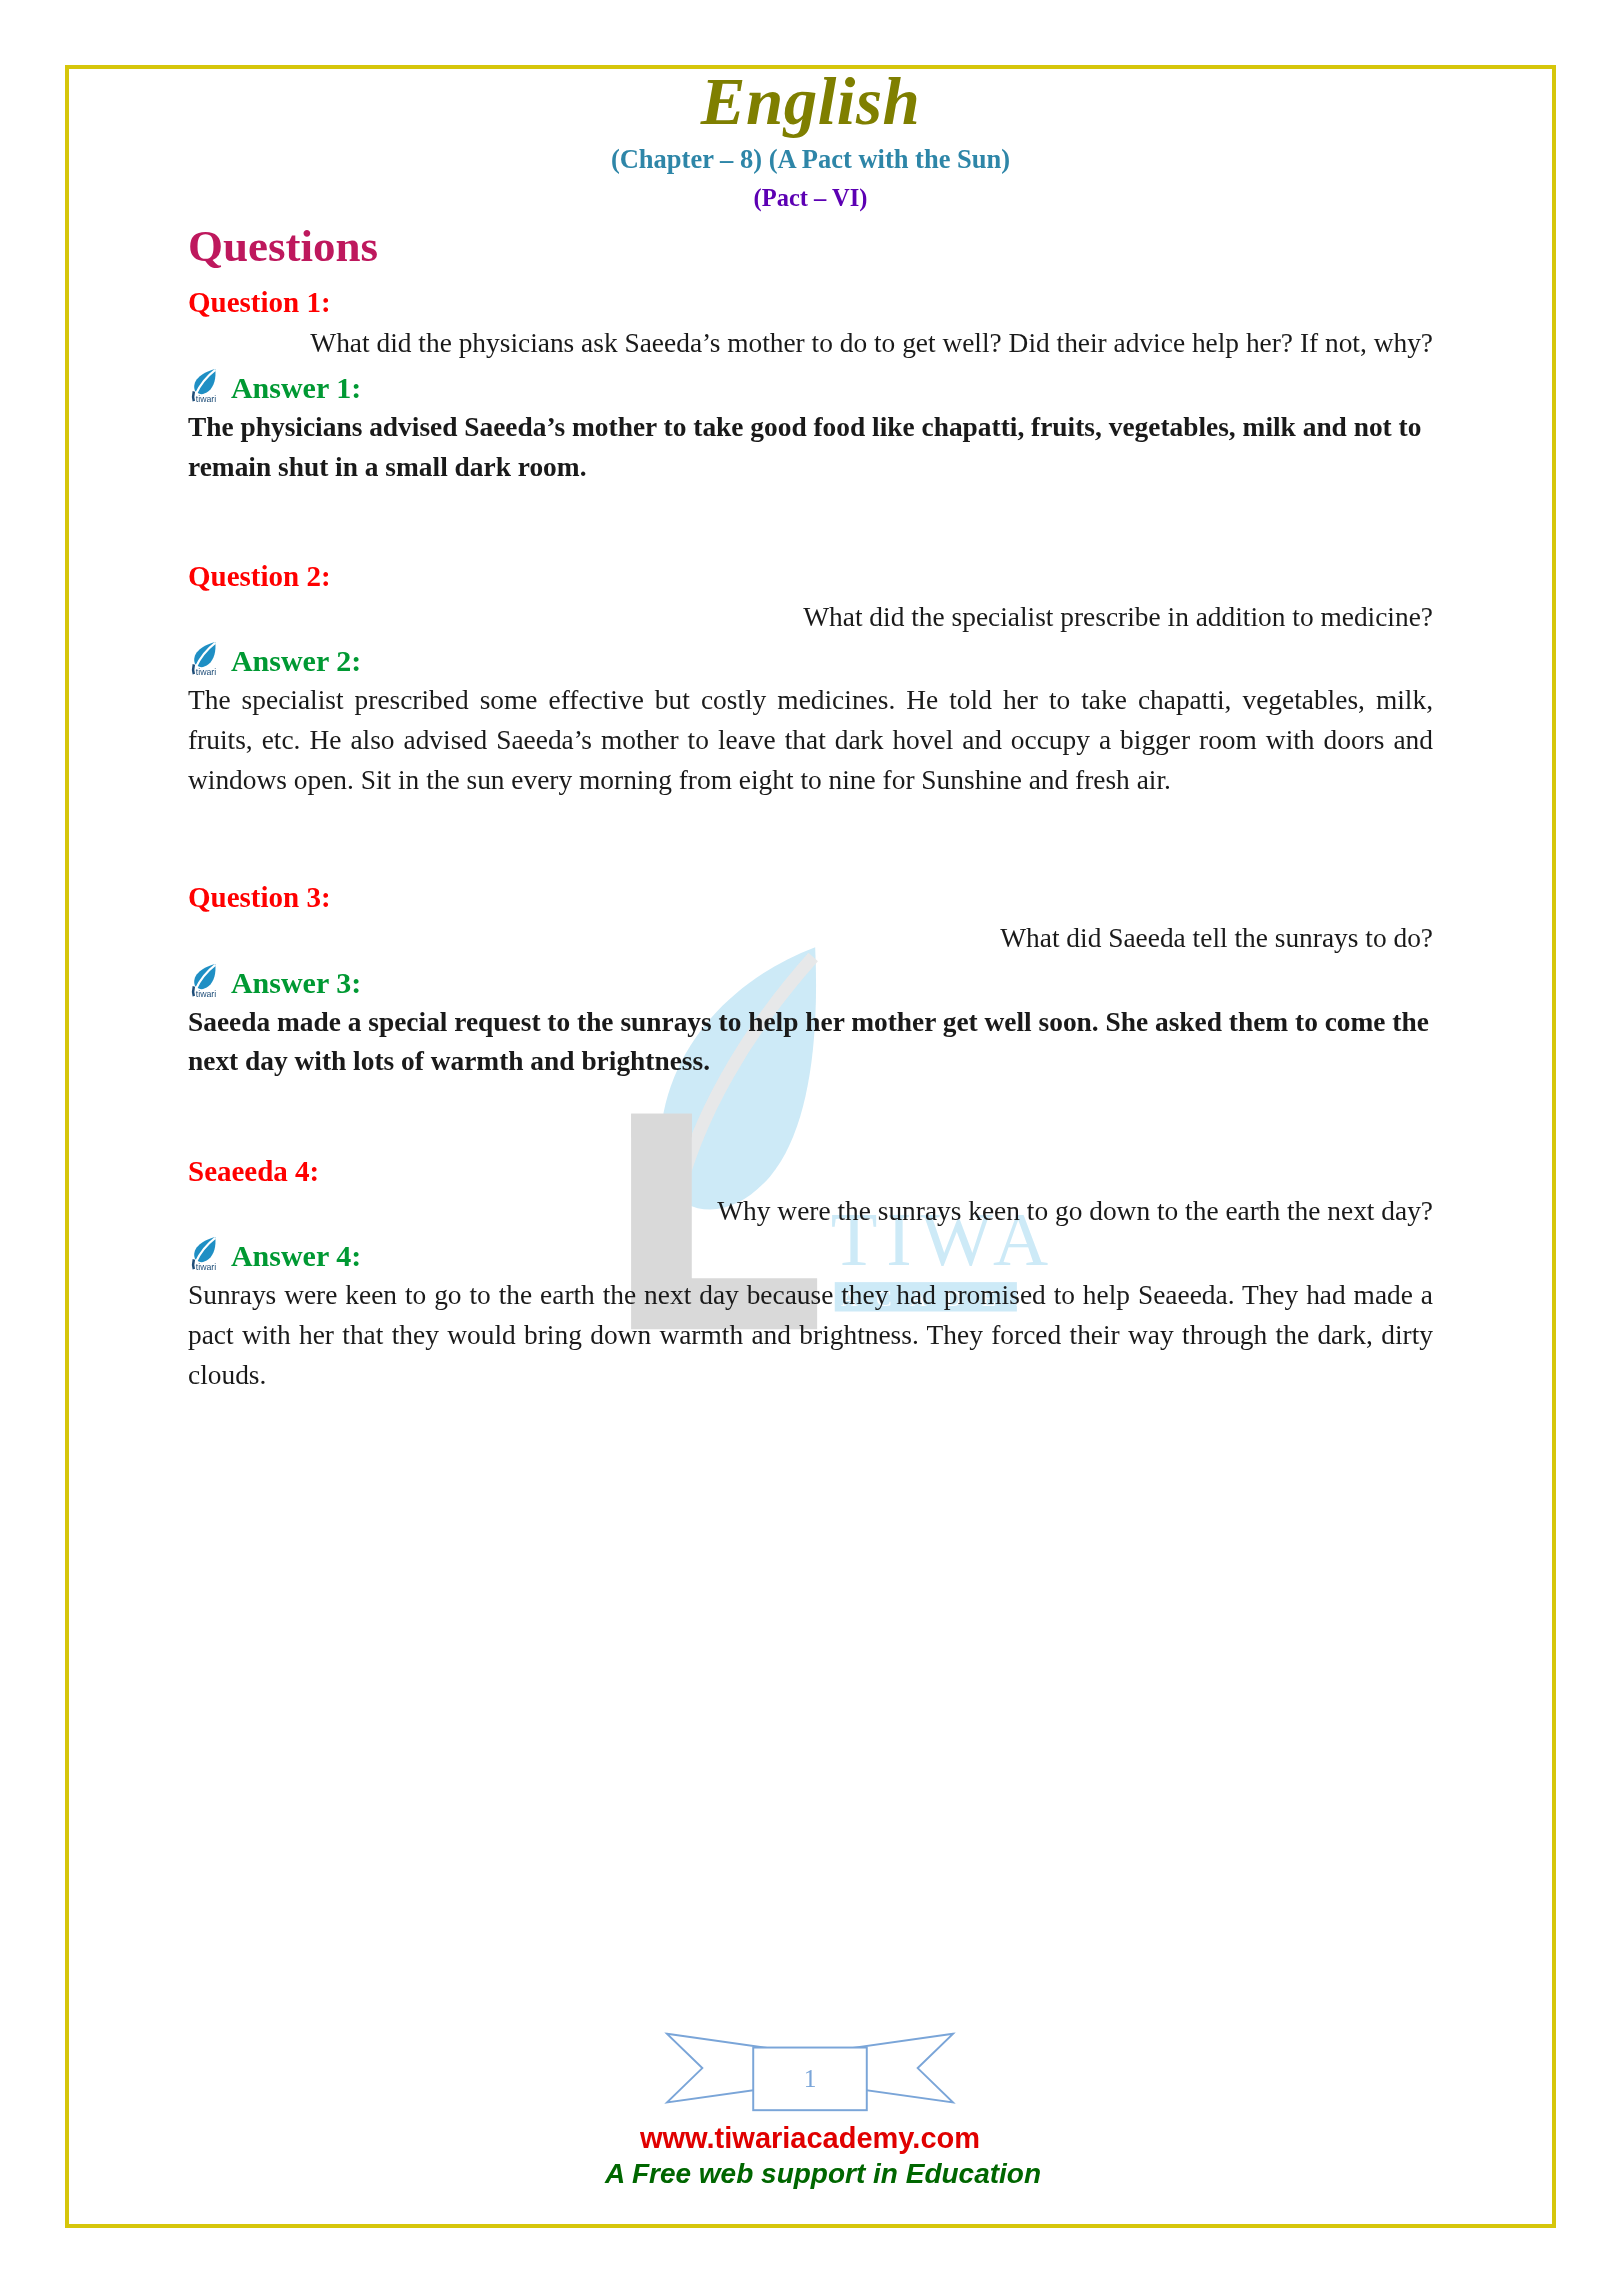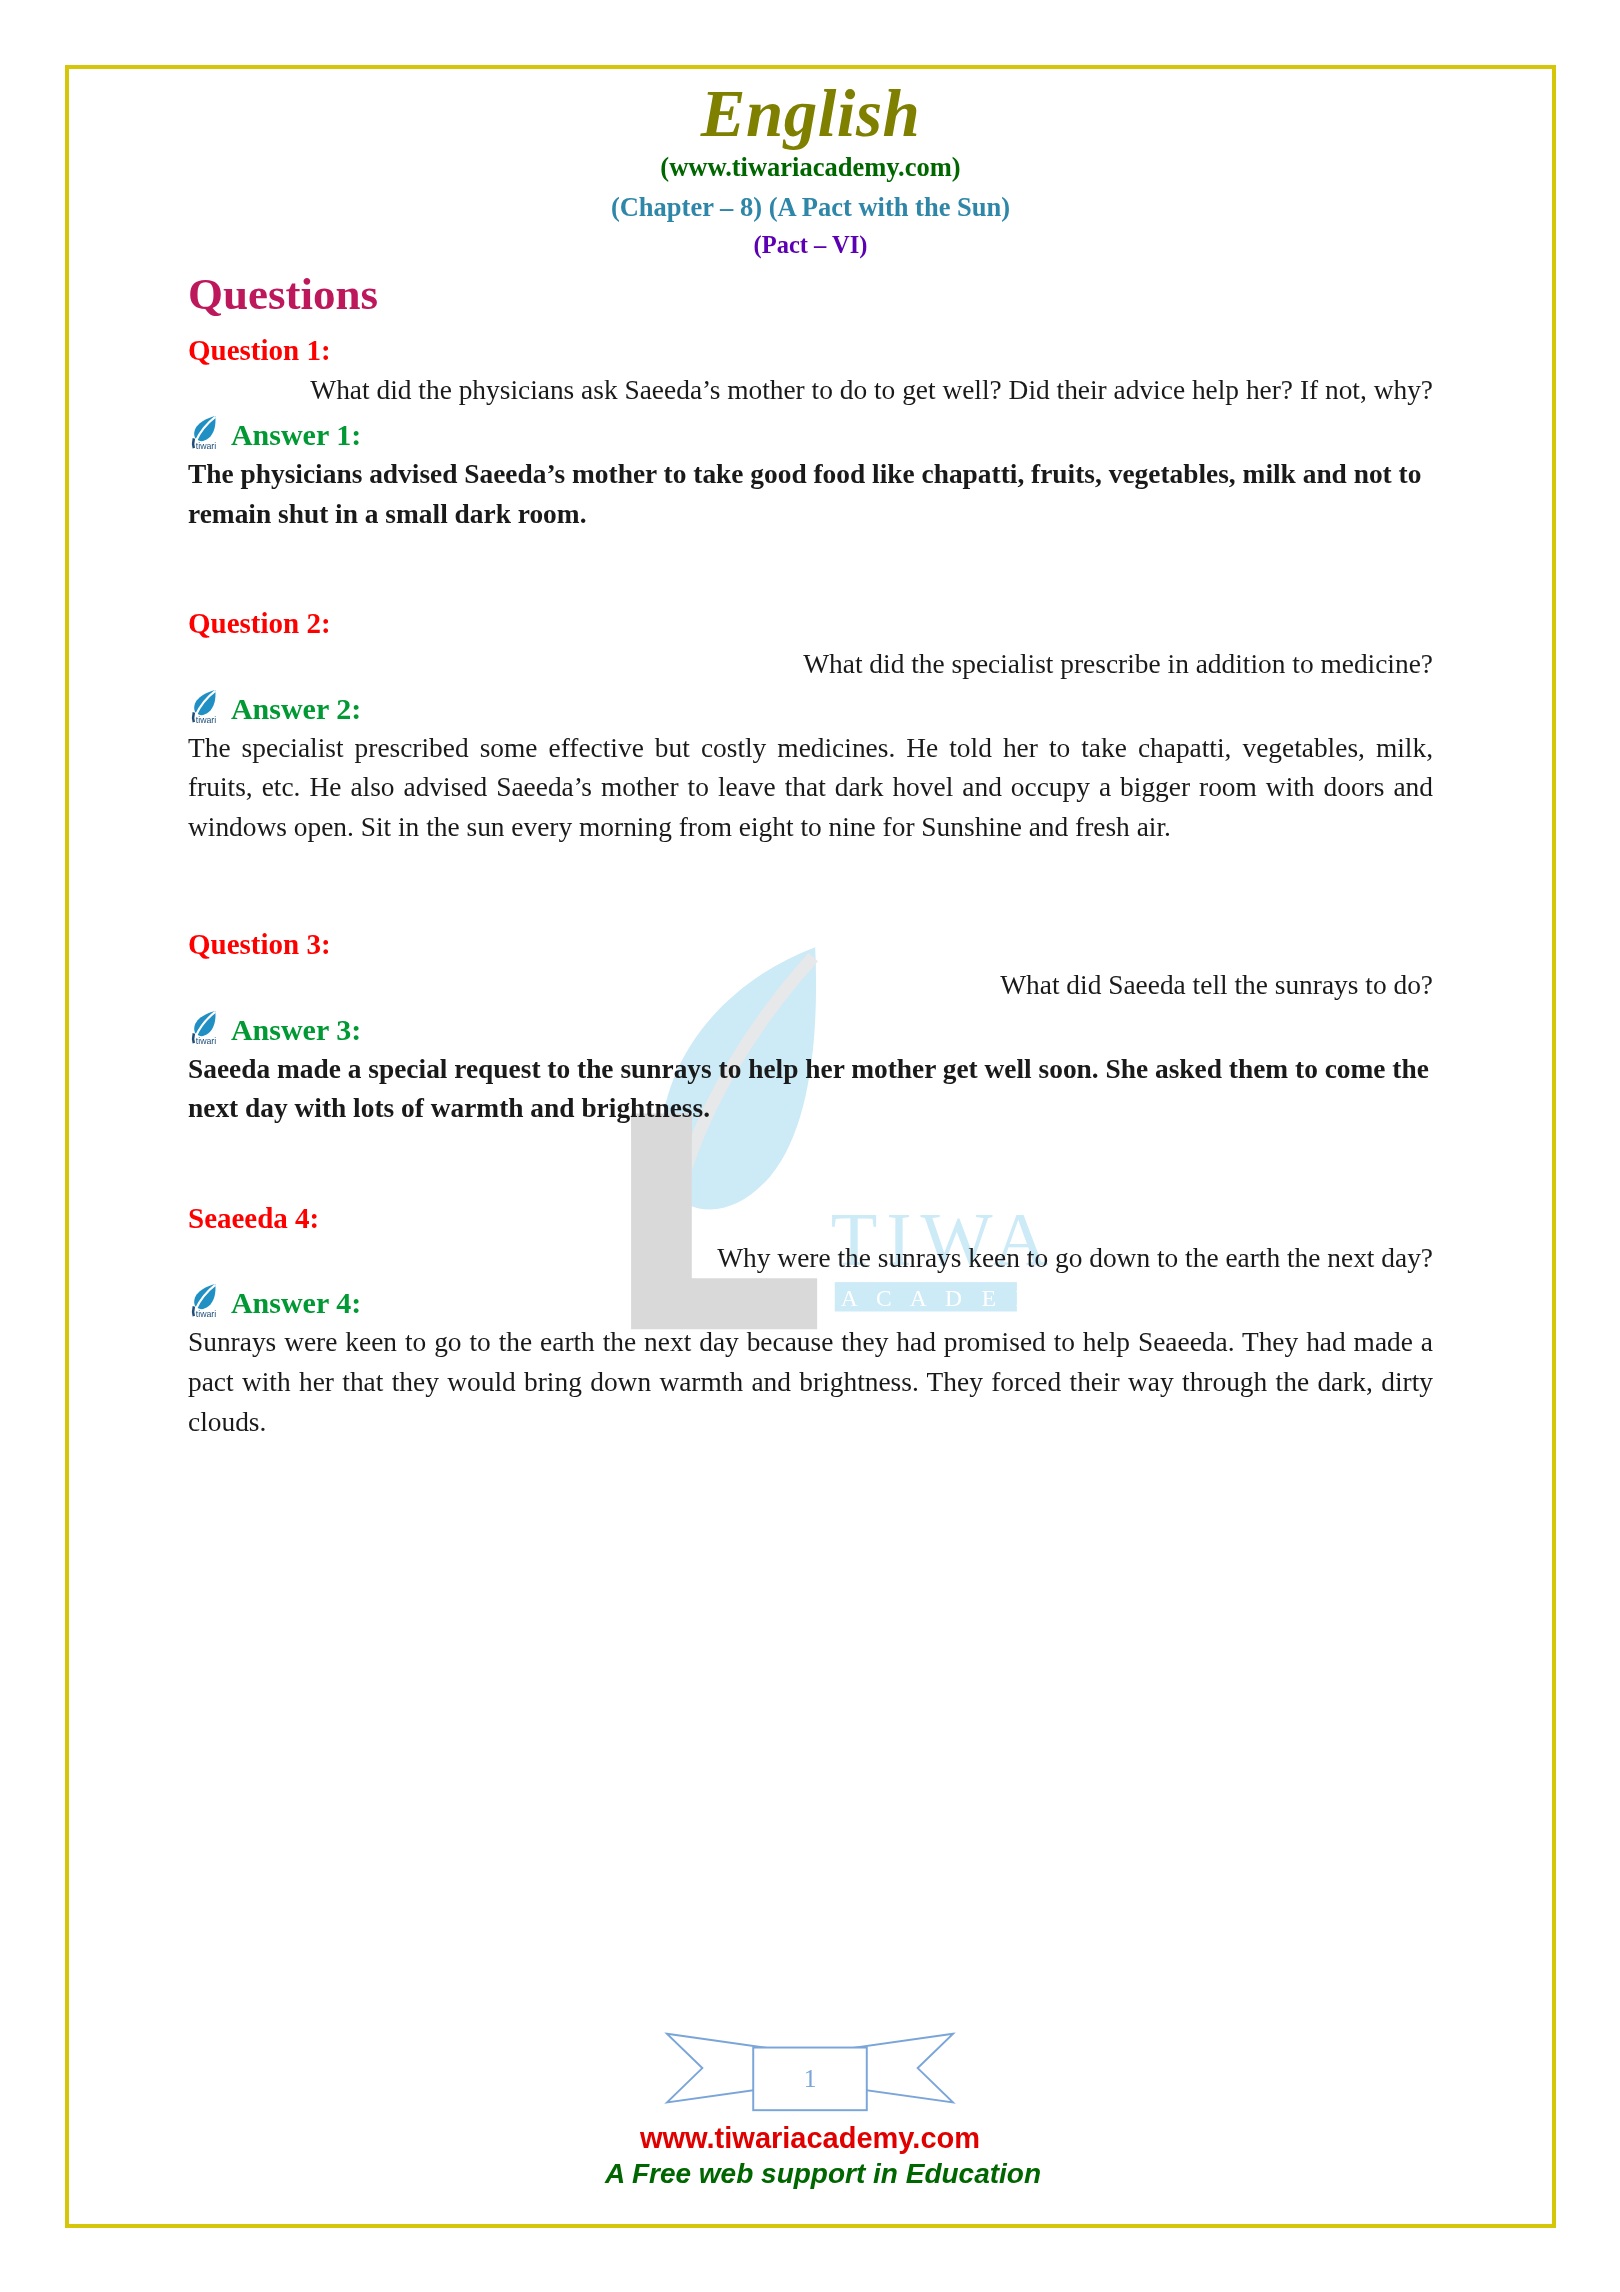--- a/index.html
+++ b/index.html
@@ -44,21 +44,21 @@
     height: 412px;
     pointer-events: none;
     z-index: 0;
   }
   .watermark svg { display: block; }
 
   
   .content {
     position: absolute;
     left: 188px;
-    top: 78px;
+    top: 66px;
     width: 1245px;
     z-index: 2;
   }
 
   
   .doc-title {
     text-align: center;
     color: #7f7f00;
     font-style: italic;
     font-weight: bold;
@@ -201,21 +201,20 @@
       <text x="248" y="330" font-family="Liberation Serif, serif" font-size="78" letter-spacing="9" fill="#cdeaf7">TIWARI</text>
 
       <rect x="252" y="348" width="186" height="30" fill="#cdeaf7"></rect>
       <text x="258" y="372" font-family="Liberation Serif, serif" font-size="24" letter-spacing="7" fill="#ffffff">A C A D E M Y</text>
     </svg>
   </div>
 
   <div class="content">
 
     <div class="doc-title">English</div>
-    <div class="site-line">(www.tiwariacademy.com)</div>
     <div class="chapter-line">(Chapter – 8) (A Pact with the Sun)</div>
     <div class="class-line">(Pact – VI)</div>
     <div class="questions-heading">Questions</div>
 
     <div class="qa-block">
       <div class="q-heading">Question 1:</div>
       <div class="q-text">What did the physicians ask Saeeda’s mother to do to get well? Did their advice help her? If not, why?</div>
       <div class="a-heading-row">
         <span class="leaf-icon">
           <svg width="37" height="37" viewBox="0 0 38 38" xmlns="http://www.w3.org/2000/svg">

